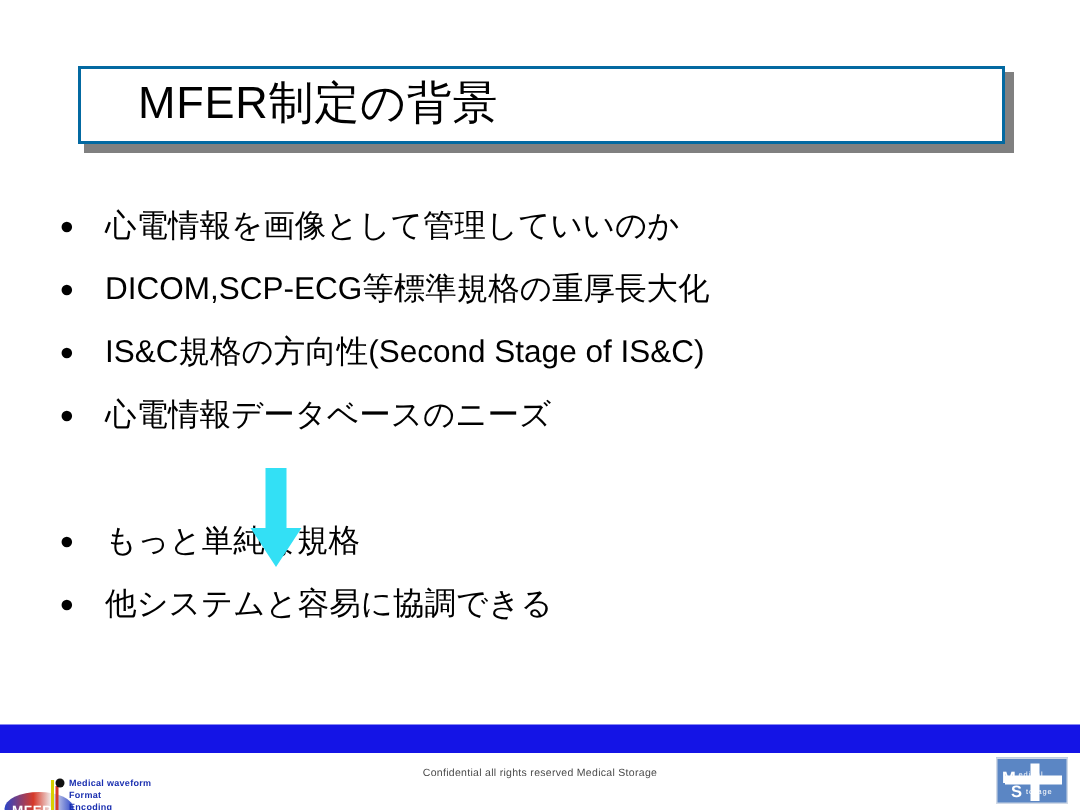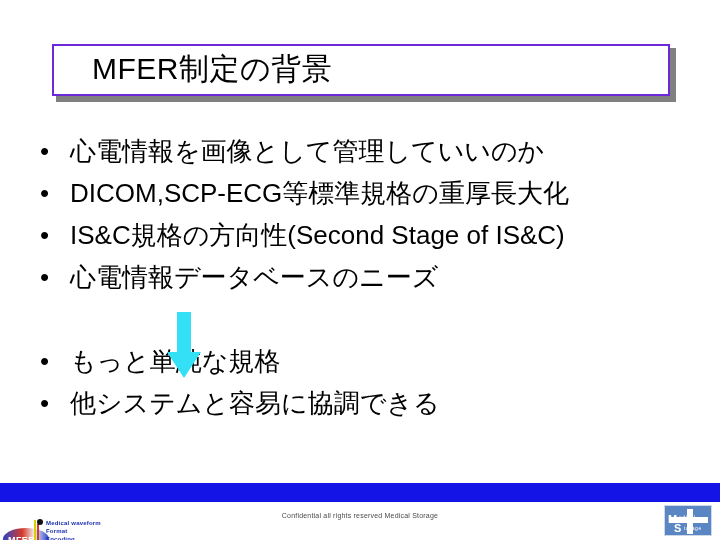--- a/index.html
+++ b/index.html
@@ -31,21 +31,21 @@
     height: 54px;
     background: #808080;
   }
   #title-box {
     position: absolute;
     left: 52px;
     top: 44px;
     width: 618px;
     height: 52px;
     background: #ffffff;
-    border: 2px solid #6d28d9;
+    border: 2px solid #0369a1;
     box-sizing: border-box;
   }
   #title-text {
     position: absolute;
     left: 38px;
     top: 50%;
     transform: translateY(-52%);
     font-size: 30px;
     line-height: 1;
     color: #000000;
@@ -70,21 +70,21 @@
   .bullet-mark {
     flex: 0 0 auto;
     width: 30px;
     text-align: left;
     font-size: 26px;
     line-height: 42px;
     color: #000000;
   }
   .bullet-text {
     flex: 1 1 auto;
-    font-size: 26px;
+    font-size: 21px;
     line-height: 42px;
     color: #000000;
     word-break: break-all;
   }
   .bullet-row.spacer {
     height: 42px;
   }
 
   
   #down-arrow {

